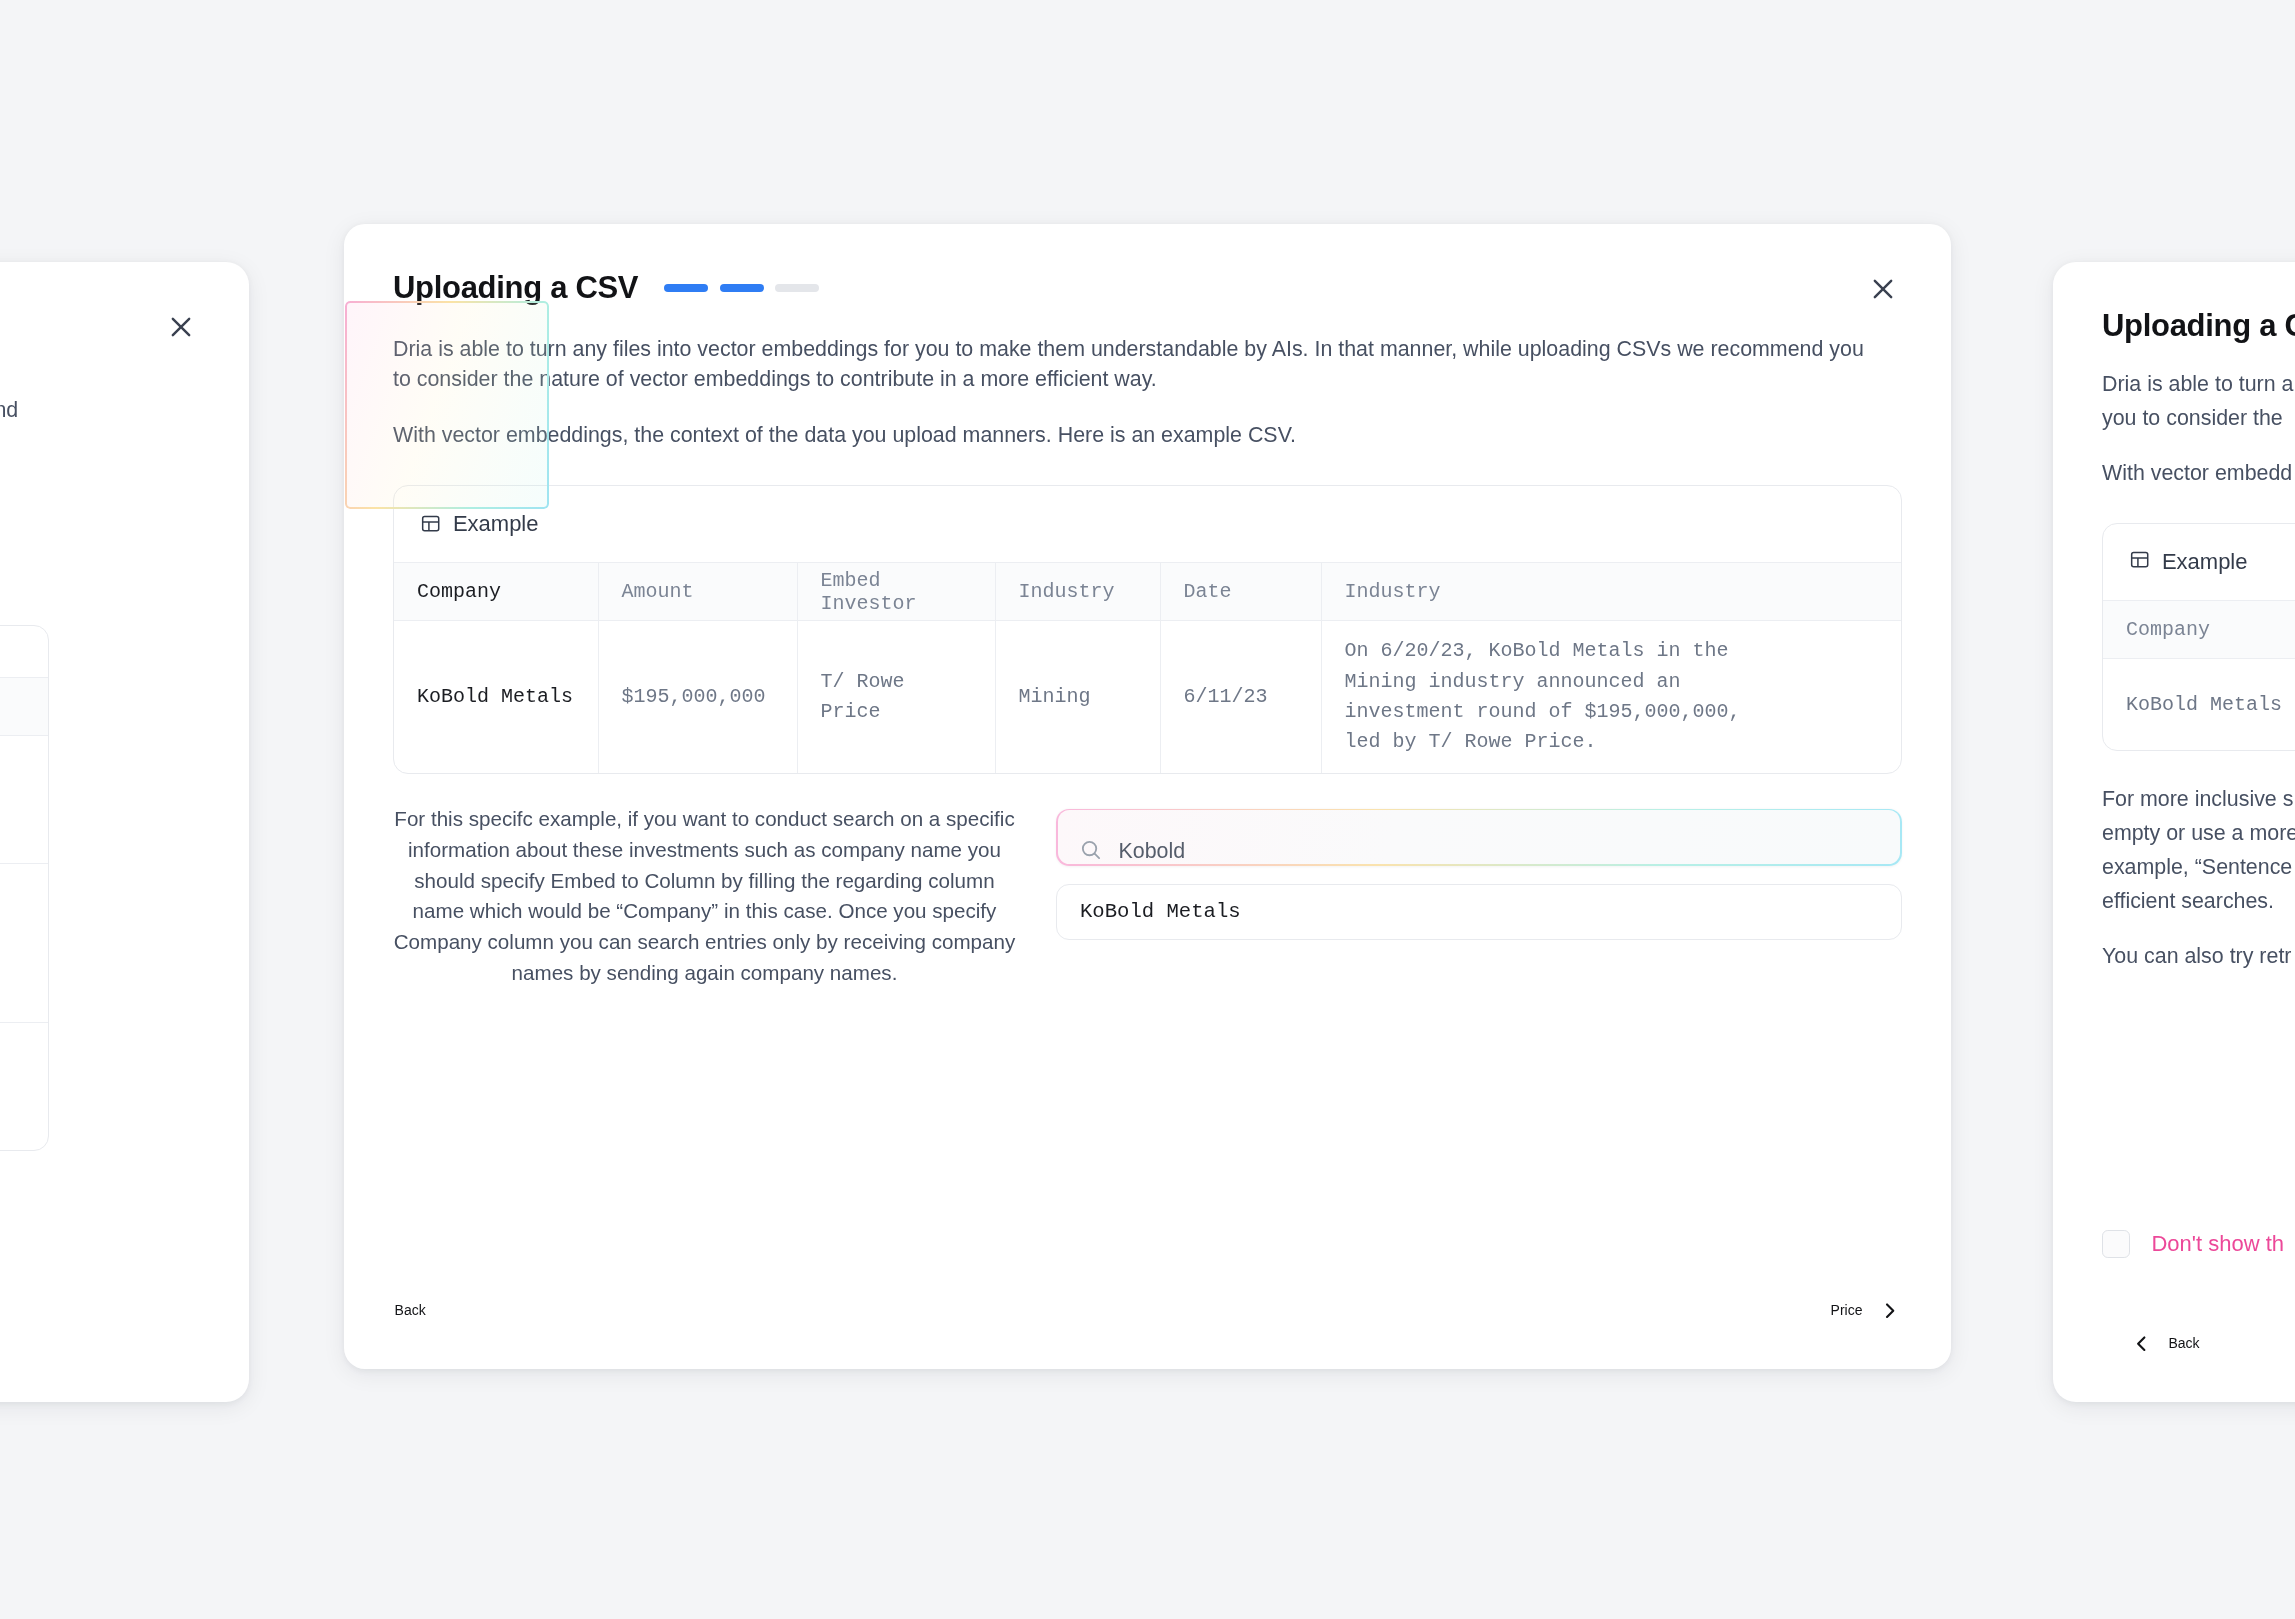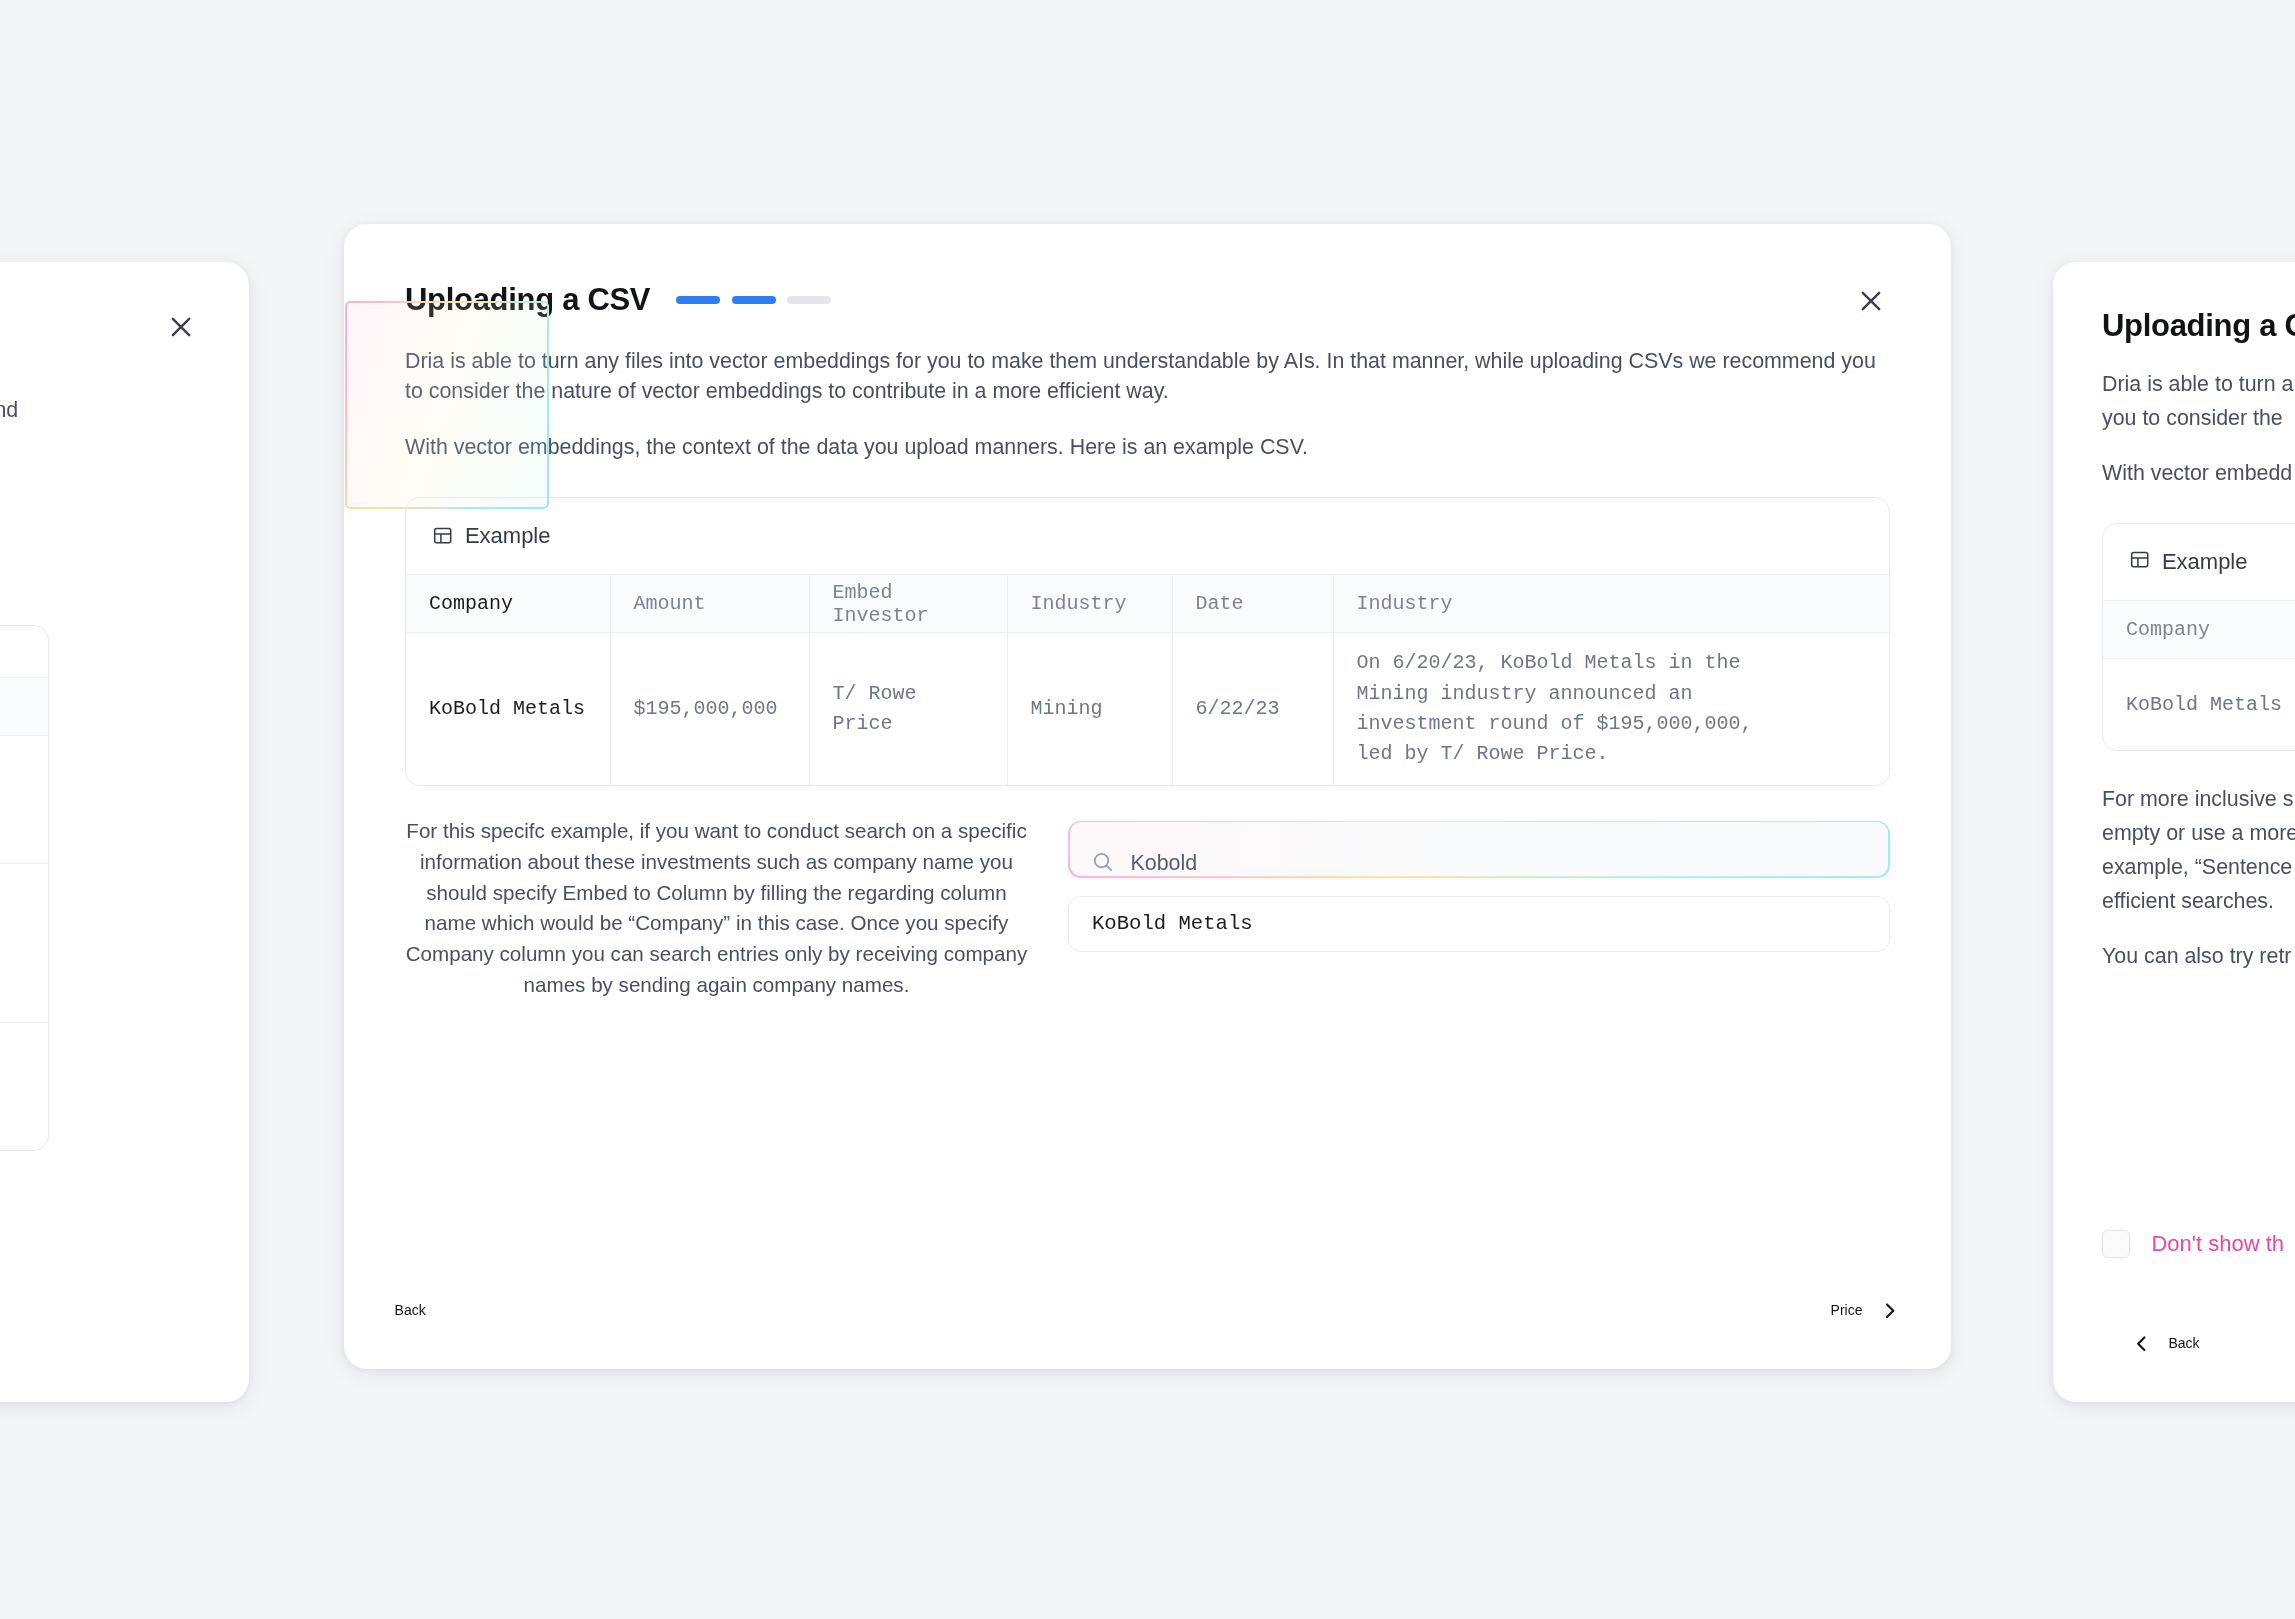--- a/index.html
+++ b/index.html
@@ -32,21 +32,22 @@
     height: 1140px;
     padding: 46px 49px 0 49px;
   }
 
   
   #card-center {
     left: 344px;
     top: 224px;
     width: 1607px;
     height: 1145px;
-    padding: 12px;
+    padding: 0;
+    border-radius: 21px;
   }
 
   
   #card-right {
     left: 2053px;
     top: 262px;
     width: 445px;
     height: 1140px;
     padding: 46px 49px 0 49px;
   }
@@ -413,21 +414,21 @@
             <th>Date</th>
             <th>Industry</th>
           </tr>
         </thead>
         <tbody>
           <tr>
             <td class="hl">KoBold Metals</td>
             <td>$195,000,000</td>
             <td>T/ Rowe Price</td>
             <td>Mining</td>
-            <td>6/22/23</td>
+            <td>6/11/23</td>
             <td class="sentence">On 6/20/23, KoBold Metals in the
 Mining industry announced an
 investment round of $195,000,000,
 led by T/ Rowe Price.</td>
           </tr>
         </tbody>
       </table>
 
       <div id="company-highlight" style="position: absolute; pointer-events: none; left: 0.8px; top: 77px; width: 204px; height: 208px; border-radius: 5px; background: linear-gradient(110deg, rgba(255, 176, 219, 0.13) 0%, rgba(255, 238, 186, 0.13) 45%, rgba(176, 243, 236, 0.13) 100%); box-shadow: transparent 0px 0px 0px 1.6px inset;">
           <div style="position: absolute; inset: 0px; border-radius: 5px; padding: 1.6px; background: linear-gradient(110deg, rgb(247, 174, 212) 0%, rgb(251, 227, 166) 38%, rgb(174, 238, 226) 72%, rgb(159, 228, 242) 100%); mask: linear-gradient(rgb(0, 0, 0) 0px, rgb(0, 0, 0) 0px) content-box exclude, linear-gradient(rgb(0, 0, 0) 0px, rgb(0, 0, 0) 0px);"></div>

